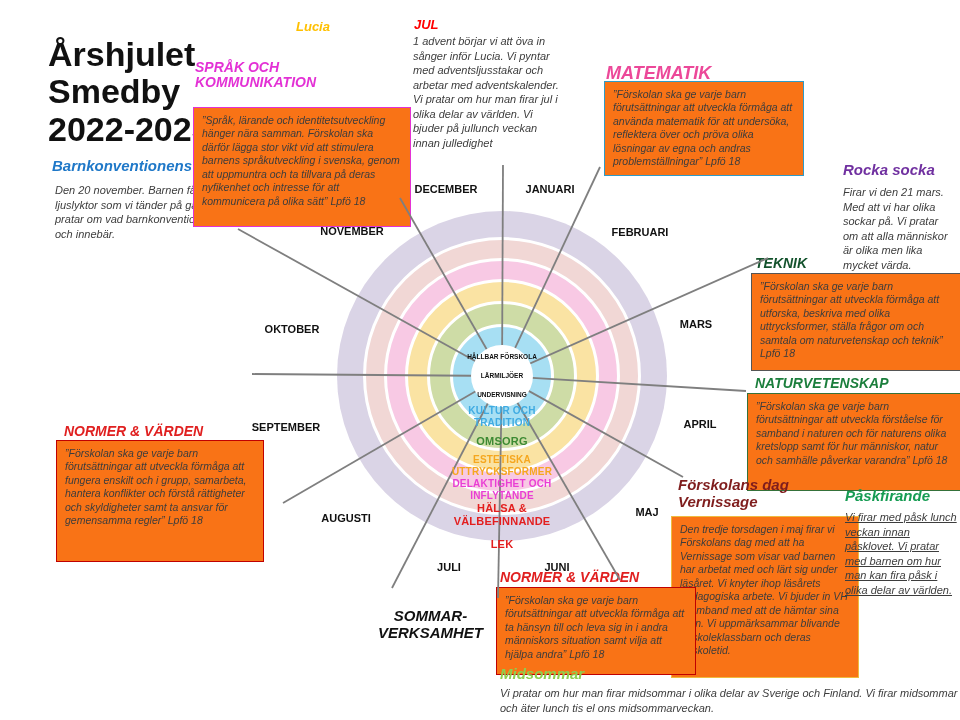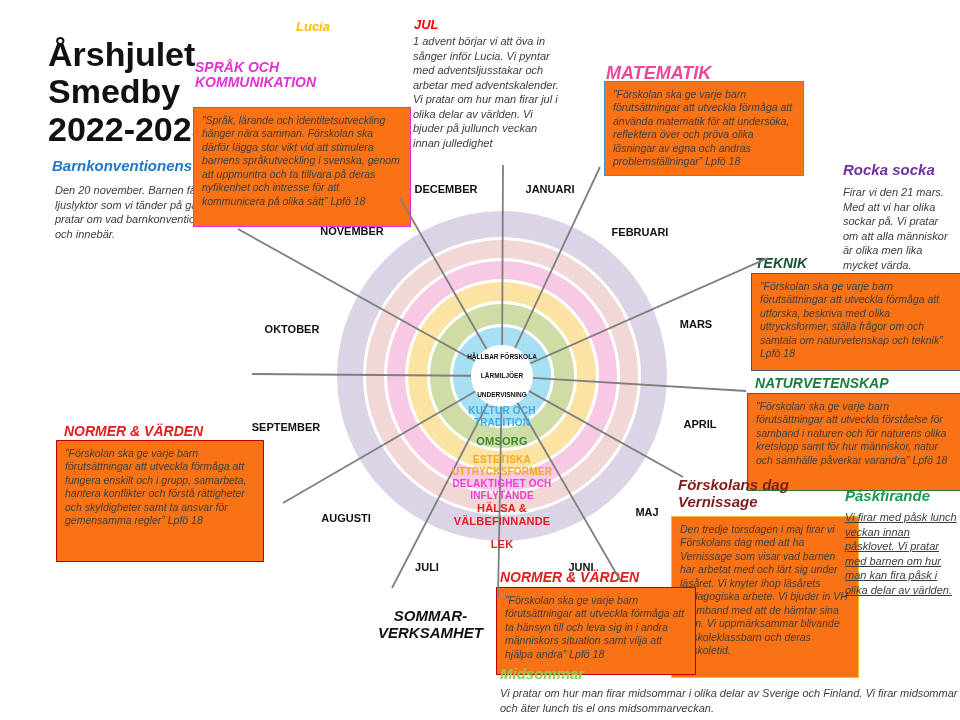--- a/index.html
+++ b/index.html
@@ -38,21 +38,21 @@
   .rl-omsorg{top:435px;color:#3c8a33;font-size:11px;}
   .rl-estet {top:454px;color:#f5a71f;}
   .rl-delakt{top:478px;color:#e93ed4;}
   .rl-halsa {top:502px;color:#e31e1e;font-size:11px;}
   .rl-lek   {top:538px;color:#e31e1e;font-size:11px;}
 
   .month{position:absolute;transform:translate(-50%,-50%);z-index:4;font-weight:bold;
          font-size:11px;white-space:nowrap;color:#111;}
   .m-dec{left:446px;top:189px;} .m-jan{left:550px;top:189px;} .m-feb{left:640px;top:232px;}
   .m-mar{left:696px;top:324px;} .m-apr{left:700px;top:424px;} .m-maj{left:647px;top:512px;}
-  .m-jun{left:557px;top:567px;margin-left:24px;} .m-jul{left:427px;top:567px;} .m-aug{left:346px;top:518px;}
+  .m-jun{left:557px;top:567px;} .m-jul{left:449px;top:567px;} .m-aug{left:346px;top:518px;}
   .m-sep{left:286px;top:427px;} .m-okt{left:292px;top:329px;} .m-nov{left:352px;top:231px;}
 
   
   .hd-barnkonv{left:52px;top:158px;font-size:15px;color:#1f78c8;}
   .bd-barnkonv{left:55px;top:183px;width:182px;}
 
   .hd-sprak{left:195px;top:60px;width:200px;font-size:14px;color:#e331d5;}
   .bx-sprak{left:193px;top:94px;width:200px;min-height:106px;border-color:#e331d5;margin-top:13px;}
 
   .hd-lucia{left:296px;top:20px;font-size:13px;color:#ffc000;}

